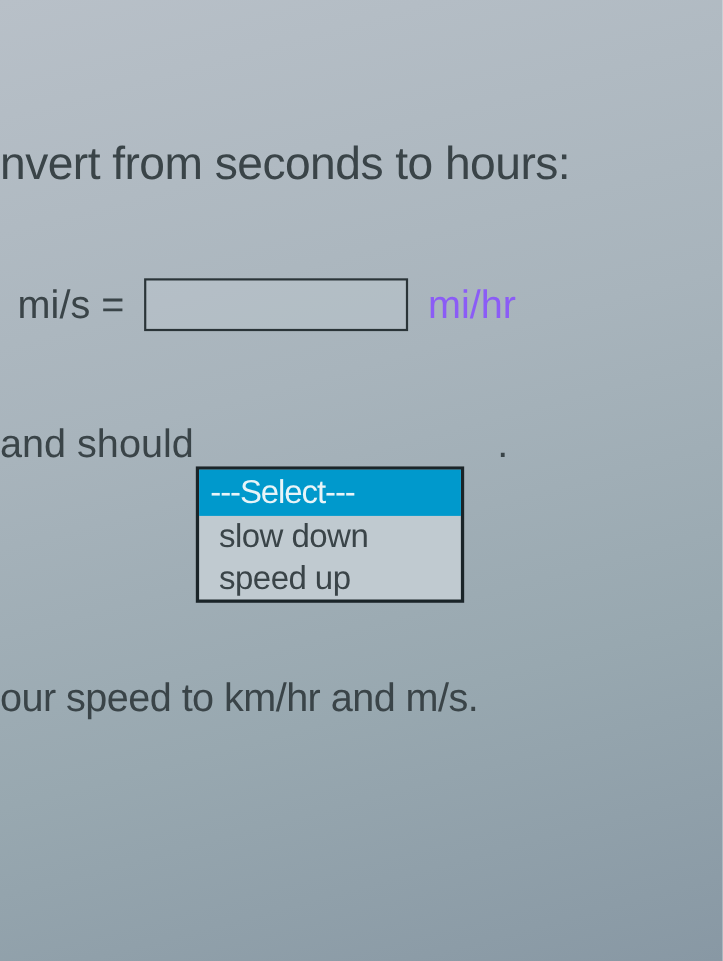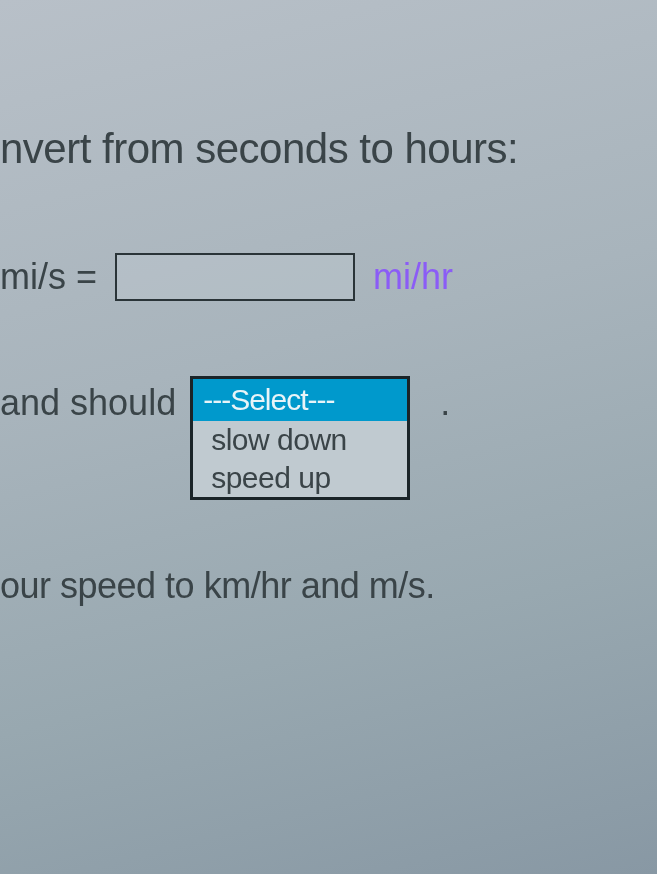--- a/index.html
+++ b/index.html
@@ -28,20 +28,21 @@
       margin-bottom: 80px;
       letter-spacing: -0.5px;
     }
     .line2 {
       display: flex;
       align-items: center;
       font-size: 36px;
       color: #3a4448;
       margin-left: 0;
       margin-bottom: 75px;
+      padding-left: 16px;
     }
     .mis-label {
       margin-right: 18px;
     }
     .input-box {
       width: 240px;
       height: 48px;
       border: 2px solid #2a3438;
       background: rgba(200, 210, 215, 0.3);
       margin-right: 18px;
@@ -54,28 +55,29 @@
     }
     .line3 {
       display: flex;
       align-items: flex-start;
       font-size: 36px;
       color: #3a4448;
       margin-left: 0;
       margin-bottom: 65px;
     }
     .and-should {
-      margin-right: 14px;
+      margin-right: 2px;
       padding-top: 6px;
     }
     .dropdown {
-      width: 220px;
+      width: 244px;
       border: 3px solid #1a2428;
       background: #c0cad0;
       font-size: 30px;
+      margin-top: 48px;
     }
     .dropdown-header {
       background: #0099cc;
       color: #e8f4f8;
       padding: 4px 10px;
       font-size: 30px;
       letter-spacing: -1px;
     }
     .dropdown-option {
       padding: 2px 18px;

